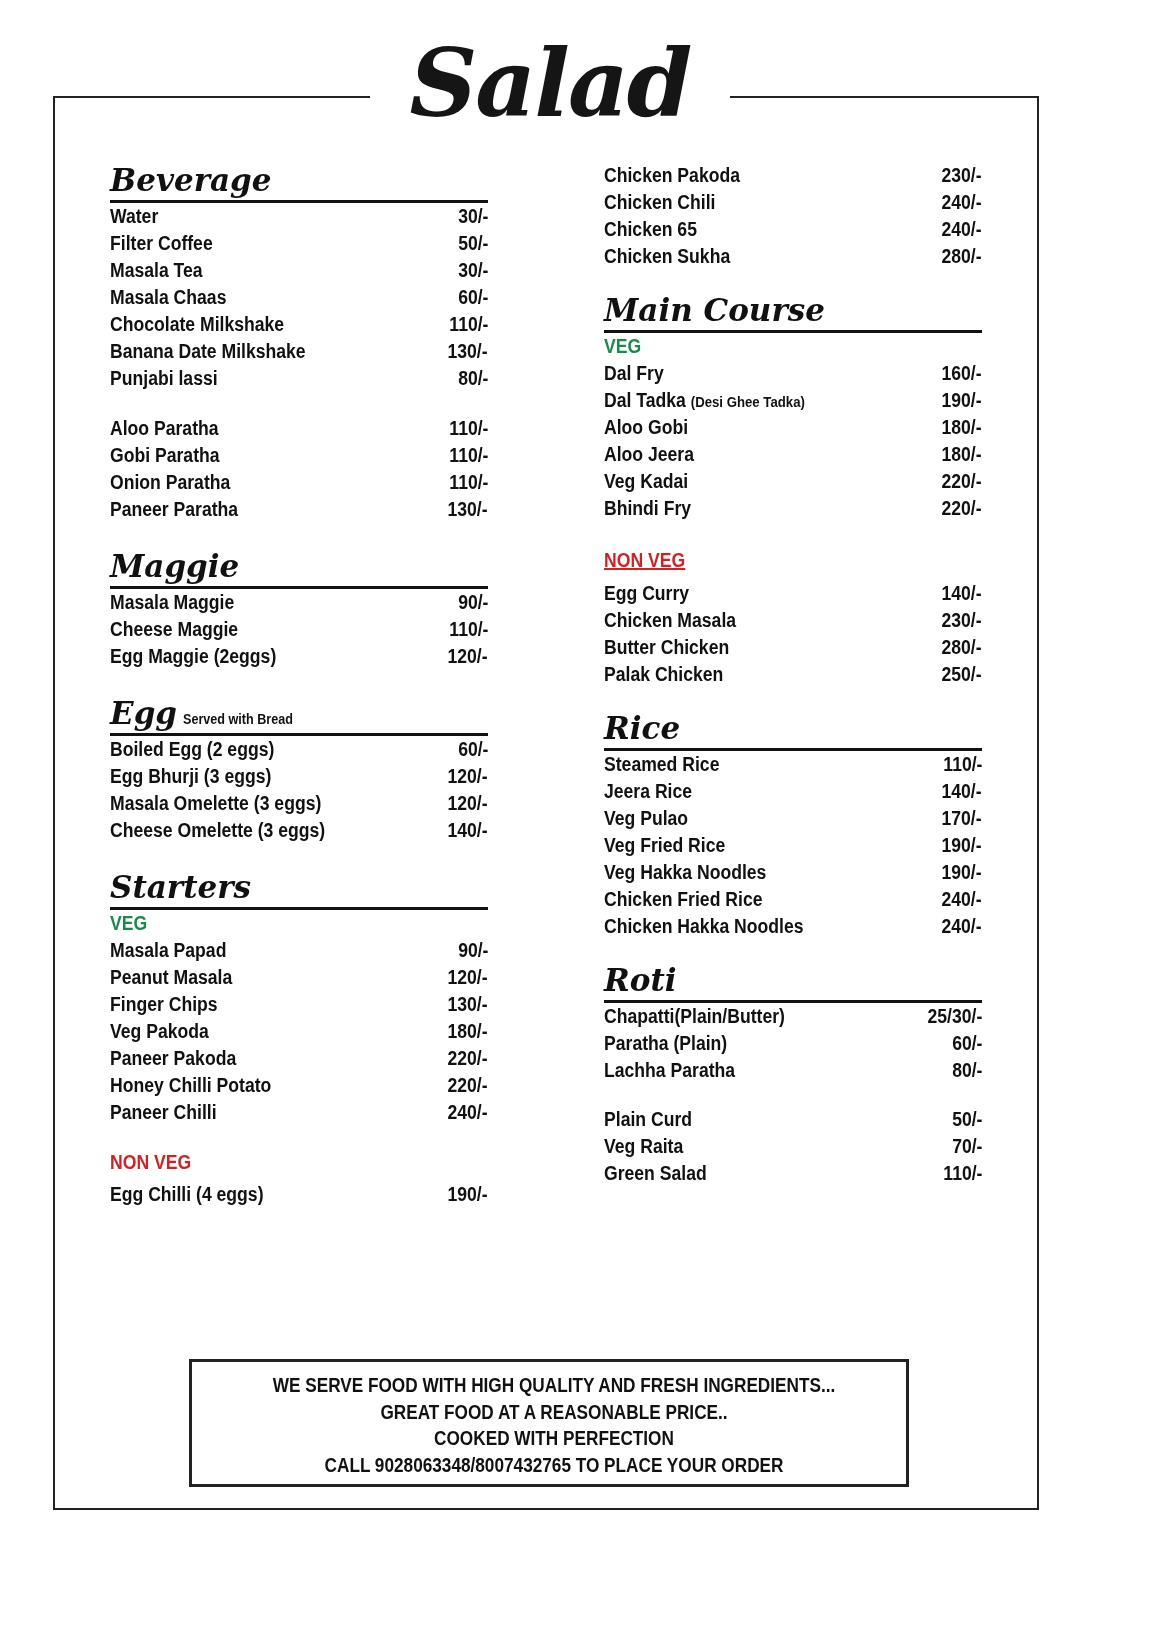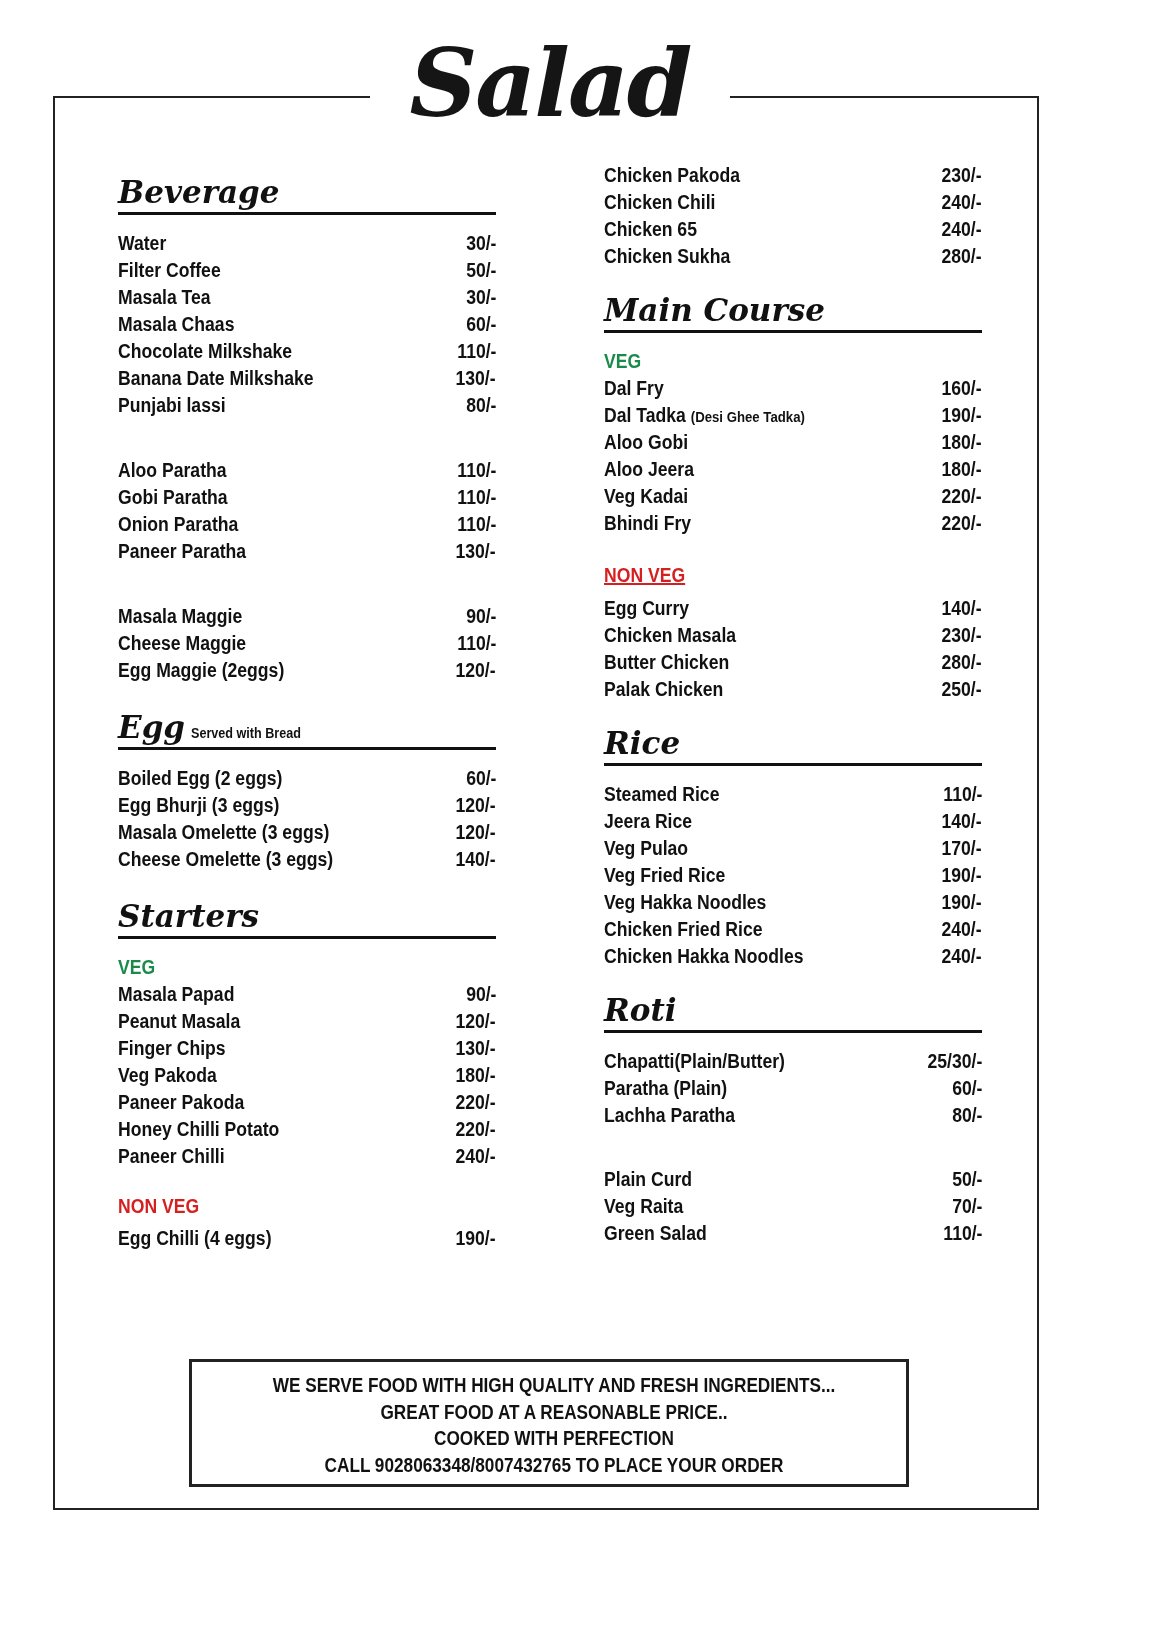--- a/index.html
+++ b/index.html
@@ -16,21 +16,21 @@
   .col.left { left:110px; }
   .col.right { left:604px; }
 
   .section { margin-bottom:0; }
   .sec-head { display:flex; align-items:flex-end; border-bottom:3px solid #111;
               height:38px; padding-bottom:2px; box-sizing:content-box; }
   .sec-title { font-family:"DejaVu Serif", serif; font-style:italic; font-weight:bold;
                font-size:31px; line-height:36px; color:#111; }
   .sec-note { font-family:"Liberation Sans", sans-serif; font-weight:bold; font-size:14px;
               margin-left:6px; margin-bottom:4px; transform:scaleX(0.9); transform-origin:left; }
-  .items { padding-top:15px; }
+  .items { padding-top:0; }
   .row { display:flex; justify-content:space-between; align-items:baseline;
          height:27px; line-height:27px; font-weight:bold; font-size:20px; }
   .row .name { transform:scaleX(0.88); transform-origin:left; white-space:nowrap; }
   .row .name .sub { font-size:15px; }
   .row .price { transform:scaleX(0.88); transform-origin:right; white-space:nowrap; }
   .tag { font-weight:bold; font-size:20px; height:27px; line-height:27px;
          transform:scaleX(0.88); transform-origin:left; display:inline-block; }
   .tag.veg { color:#1a8a4a; }
   .tag.nonveg { color:#d42020; }
   .tag.underline { text-decoration:underline; text-decoration-thickness:2px; }
@@ -42,21 +42,21 @@
                  transform:scaleX(0.86); white-space:nowrap; }
 </style>
 </head>
 <body>
 
 <div class="frame"></div>
 <div class="title-wrap">
   <div class="title">Salad</div>
 </div>
 
-<div class="col left" style="top:172px;margin-left:8px;">
+<div class="col left" style="top:160px;">
 
   <div class="section">
     <div class="sec-head">
       <span class="sec-title">Beverage</span>
     </div>
     <div class="items">
         <div class="row">
           <span class="name"><span>Water</span></span>
           <span class="price">30/-</span>
         </div>
@@ -102,20 +102,23 @@
           <span class="price">110/-</span>
         </div>
         <div class="row">
           <span class="name"><span>Paneer Paratha</span></span>
           <span class="price">130/-</span>
         </div>
       </div>
   </div>
 
   <div class="section" style="margin-top:23px;">
+    <div class="sec-head">
+      <span class="sec-title">Maggie</span>
+    </div>
     <div class="items">
         <div class="row">
           <span class="name"><span>Masala Maggie</span></span>
           <span class="price">90/-</span>
         </div>
         <div class="row">
           <span class="name"><span>Cheese Maggie</span></span>
           <span class="price">110/-</span>
         </div>
         <div class="row">

